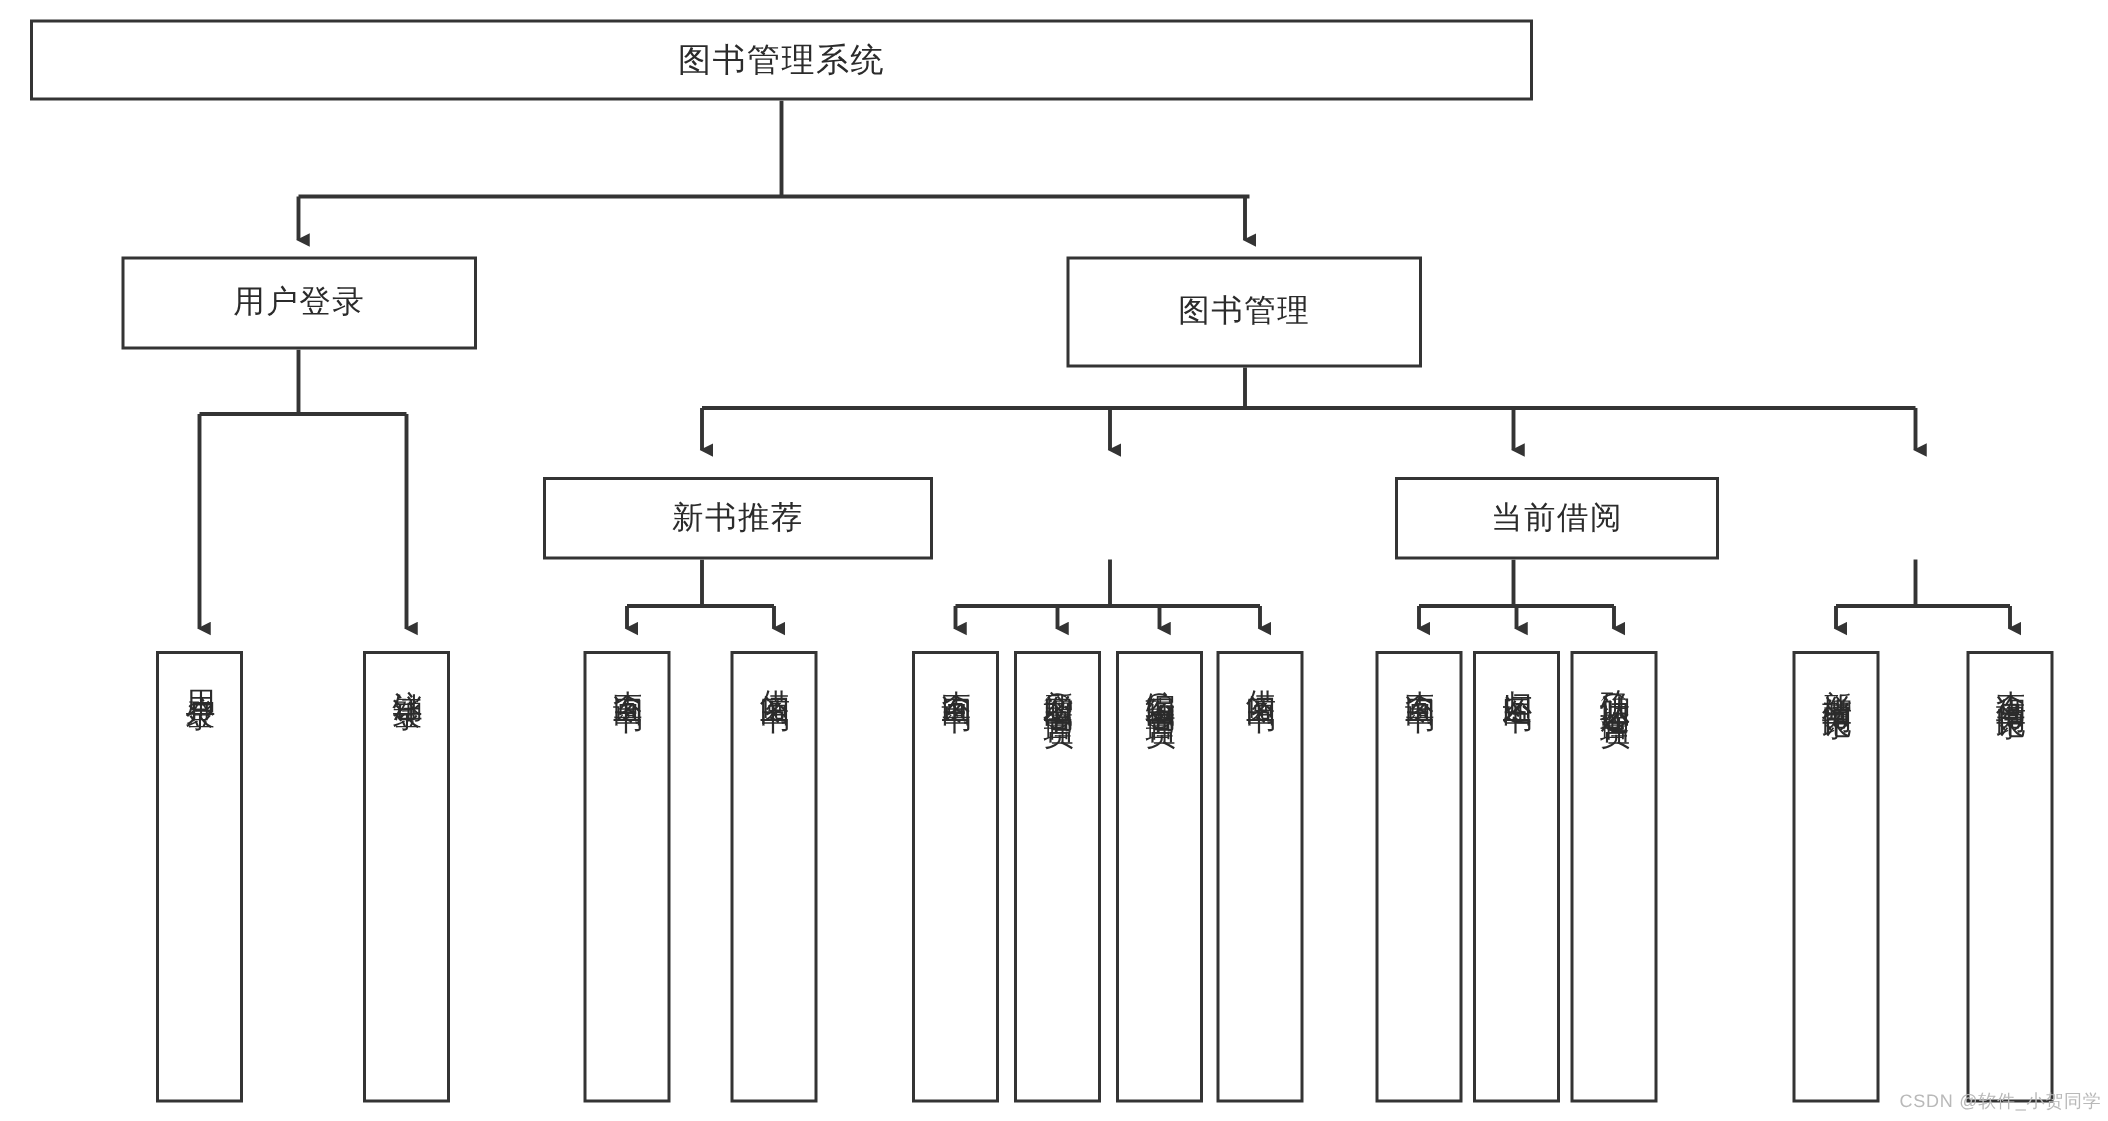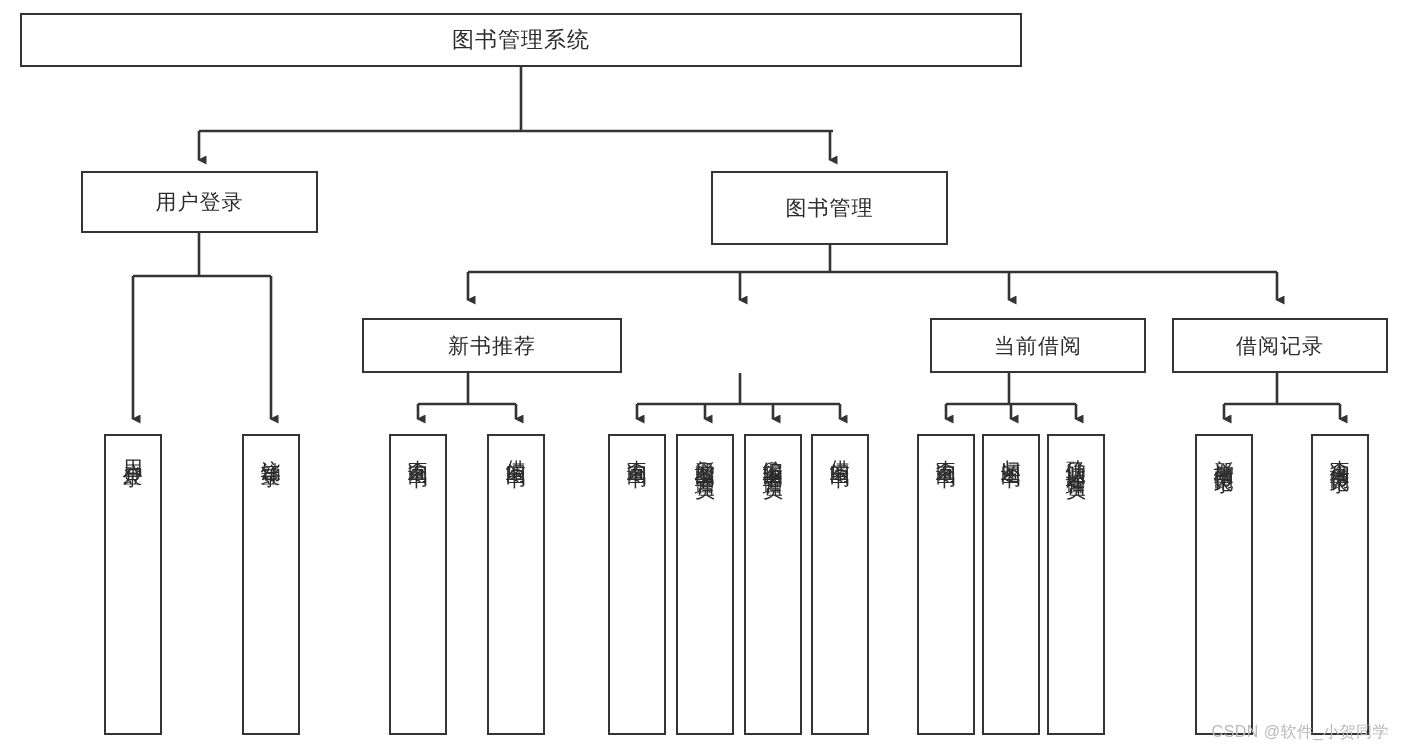--- a/index.html
+++ b/index.html
@@ -55,23 +55,23 @@
     writing-mode: vertical-rl;
     text-orientation: upright;
     font-size: 20px;
     line-height: 1.02;
     letter-spacing: 3px;
     color: #2b2b2b;
     white-space: nowrap;
   }
   .watermark {
     position: absolute;
-    right: 16px;
+    right: 4px;
     bottom: 4px;
-    font-size: 16px;
+    font-size: 12px;
     color: #b9b9b9;
     letter-spacing: 0.5px;
     z-index: 5;
     white-space: nowrap;
   }
 </style>
 </head>
 <body>
 
 <div id="canvas">
@@ -140,23 +140,20 @@
 
   <div class="node horiz" style="left:362px; top:318px; width:260px; height:55px;">
     <span>新书推荐</span>
   </div>
 
 
   <div class="node horiz" style="left:902px; top:318px; width:216px; height:55px;margin-left:28px;">
     <span>当前借阅</span>
   </div>
 
-  <div class="node horiz" style="left:1172px; top:318px; width:216px; height:55px;">
-    <span>借阅记录</span>
-  </div>
 
   <div class="node leaf" style="left:104px; top:434px; width:58px; height:301px;">
     <span class="vtext">用户登录</span>
   </div>
 
   <div class="node leaf" style="left:242px; top:434px; width:58px; height:301px;">
     <span class="vtext">注销登录</span>
   </div>
 
   <div class="node leaf" style="left:389px; top:434px; width:58px; height:301px;">

